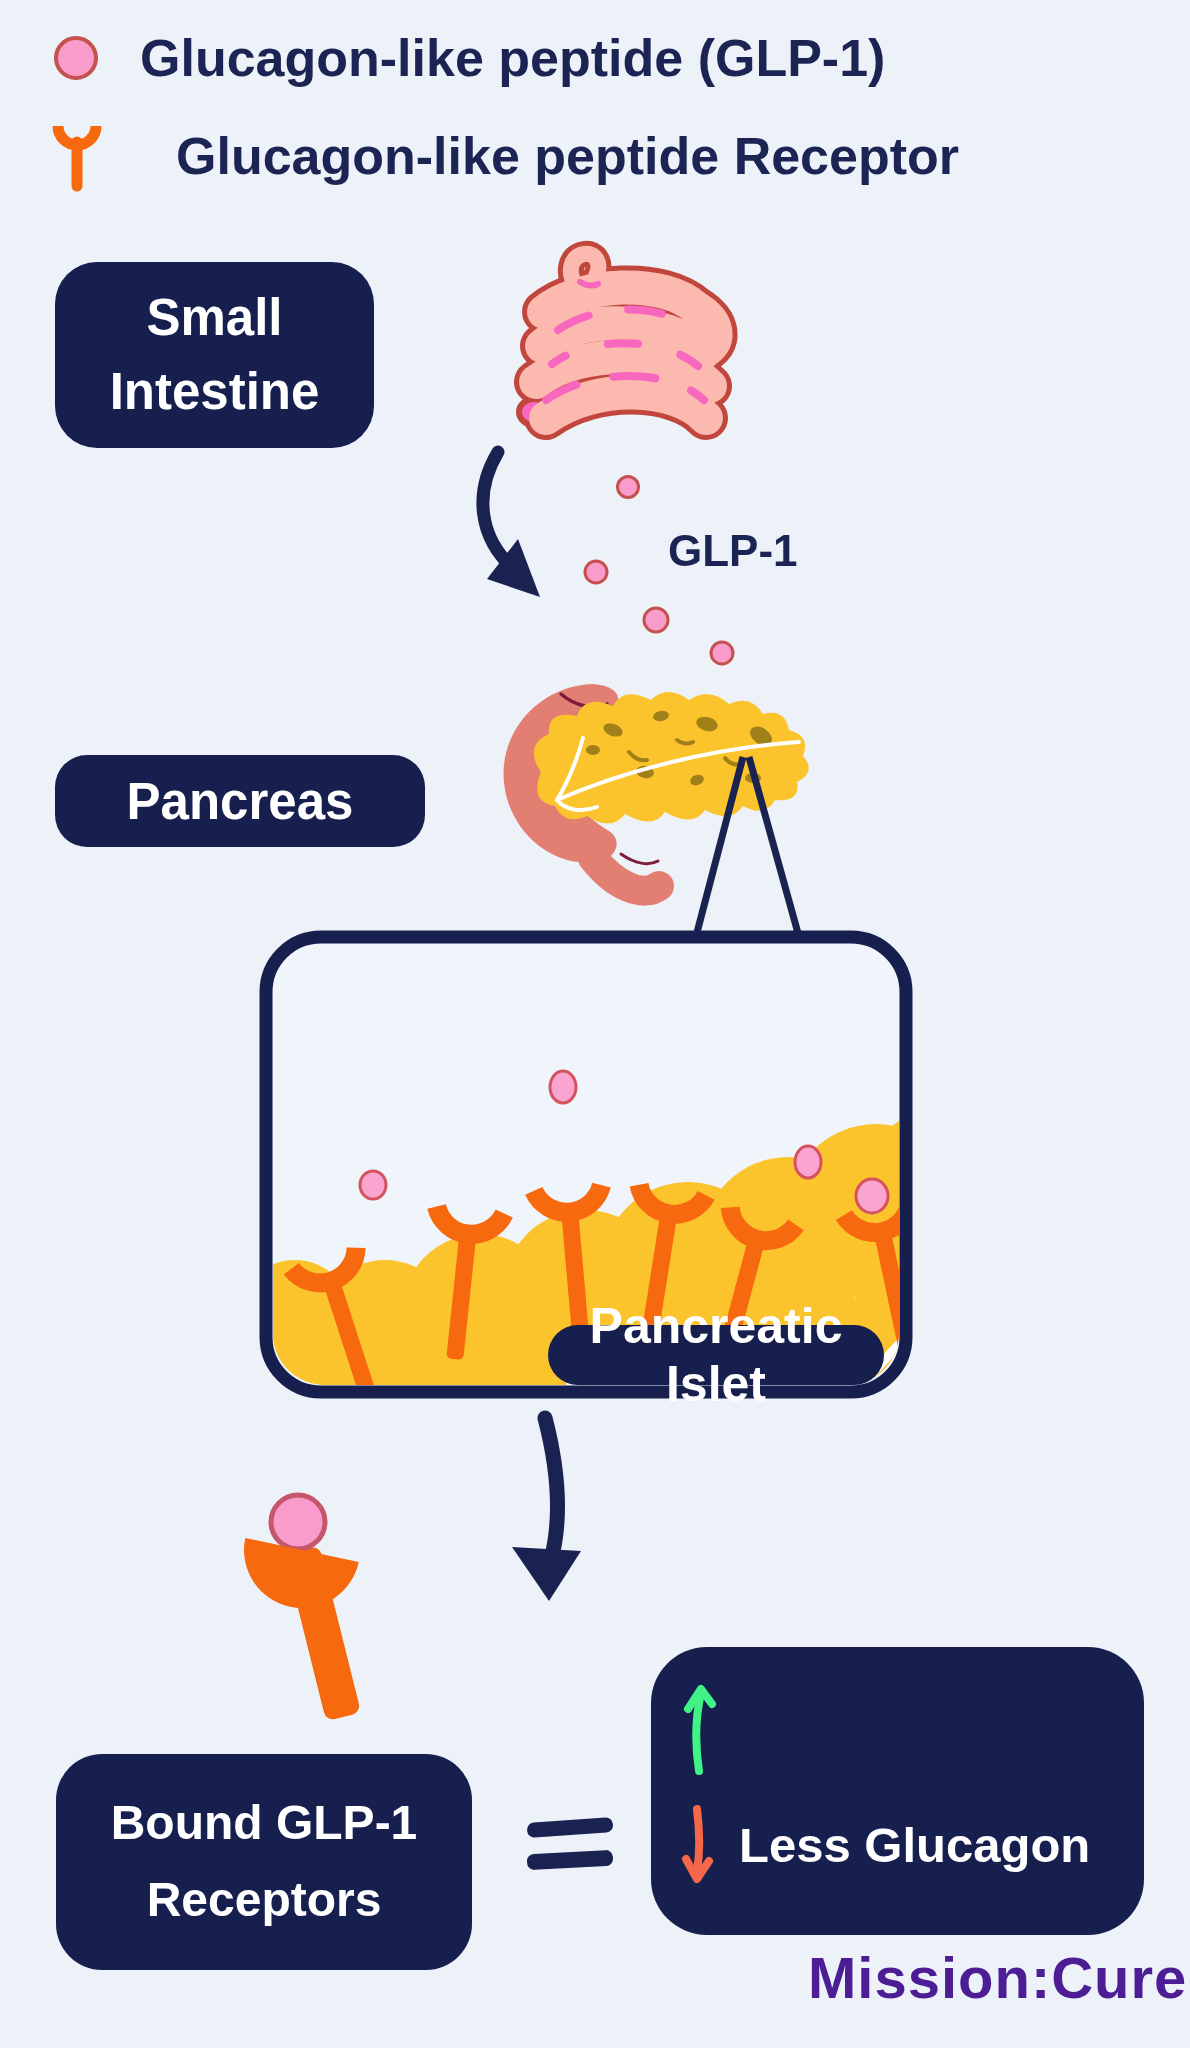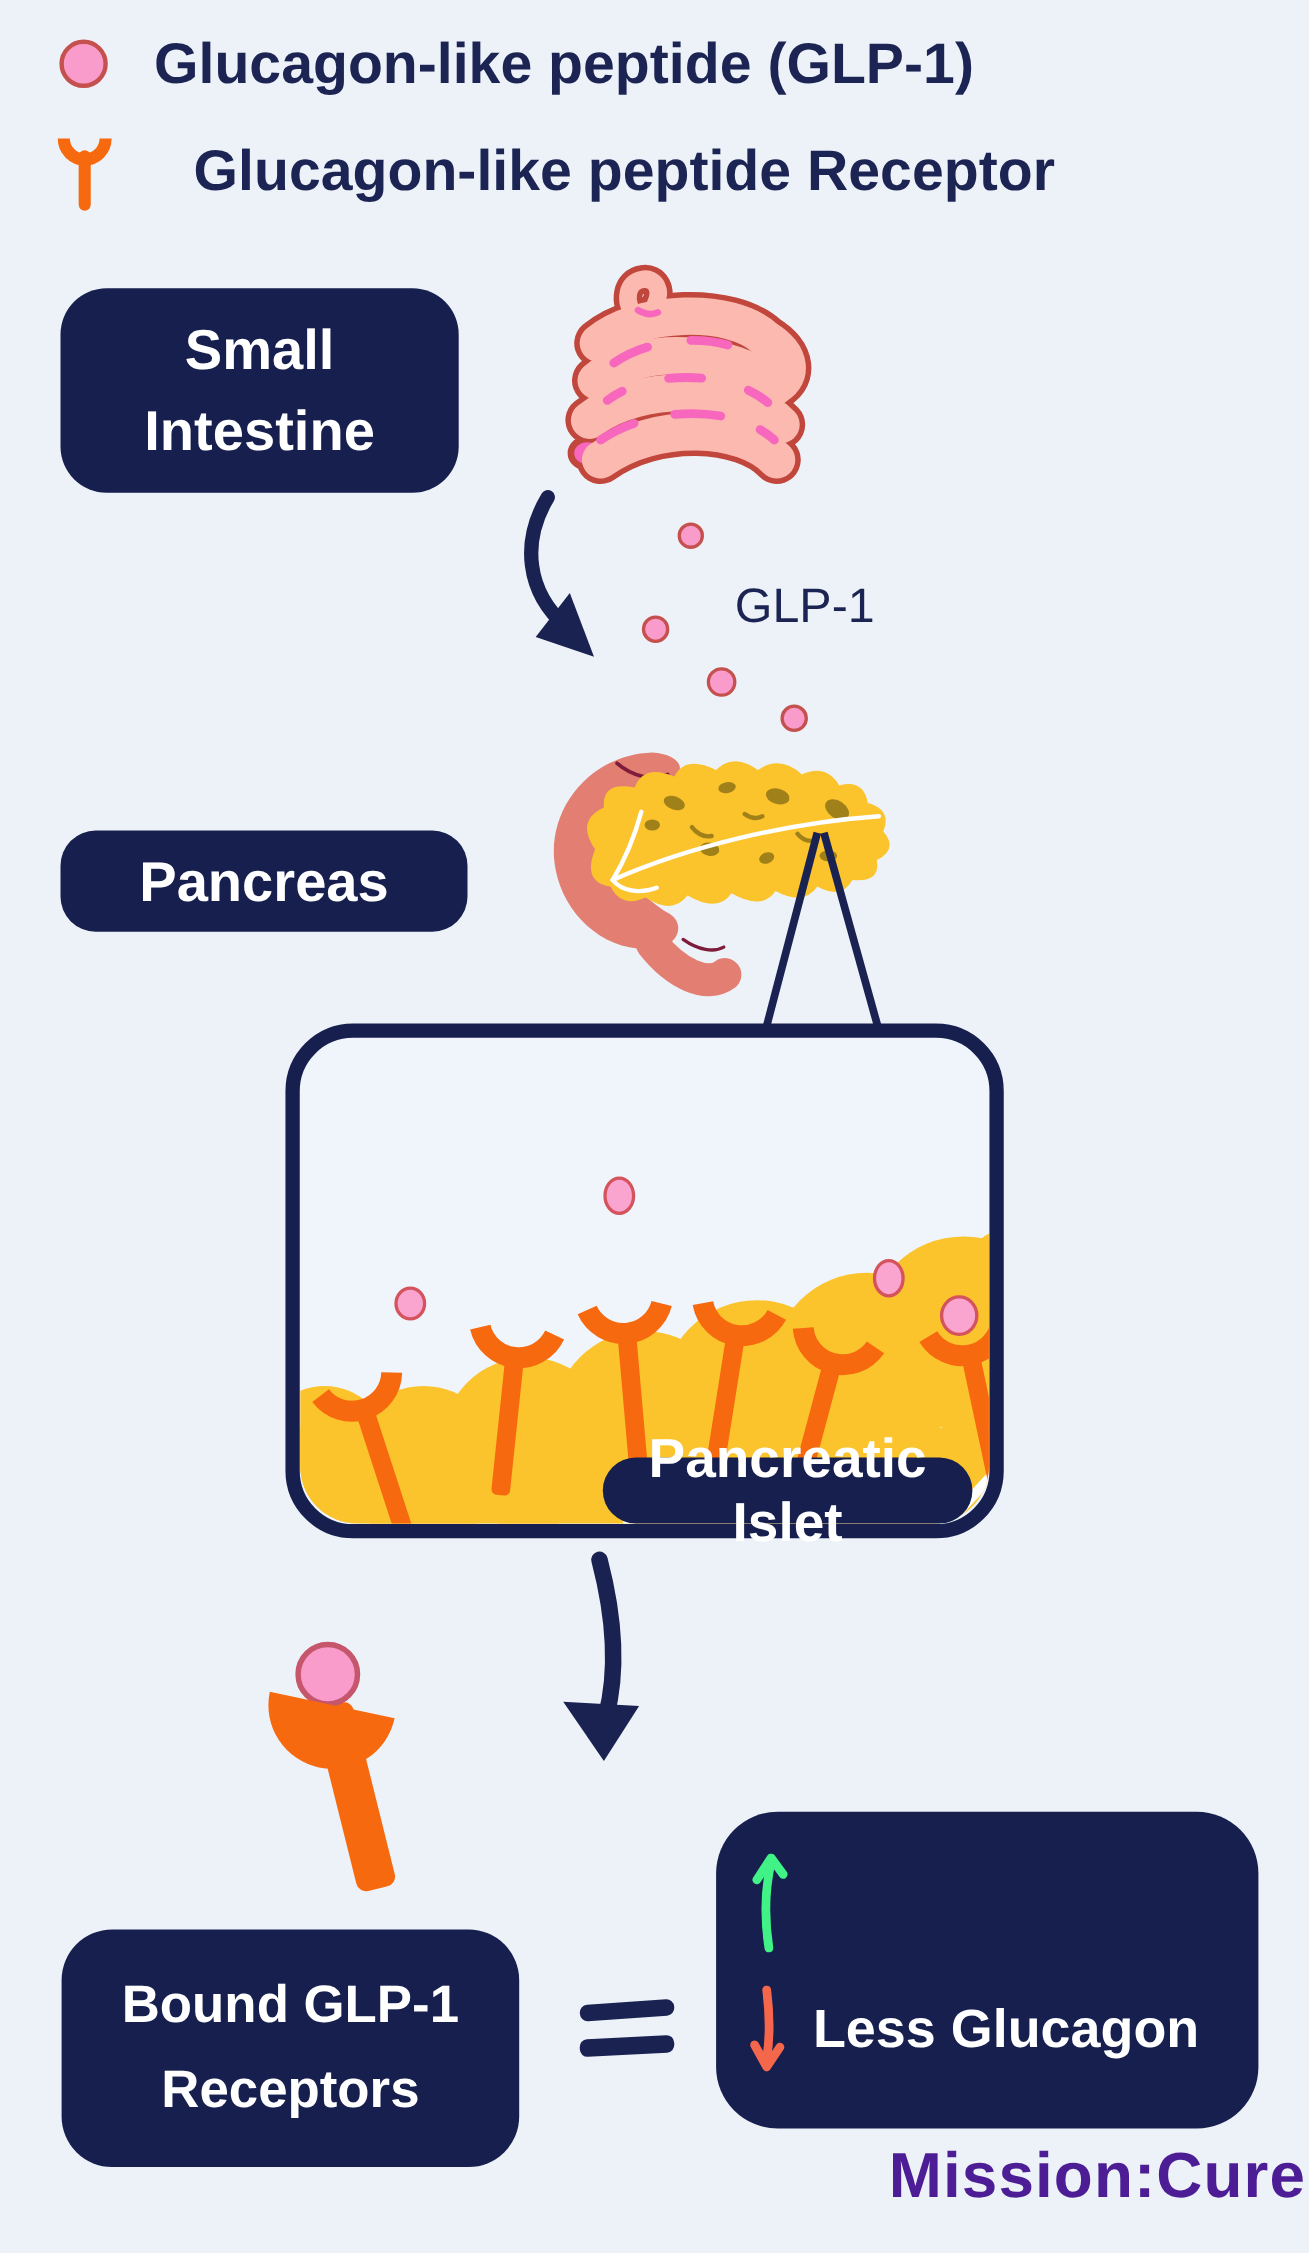--- a/index.html
+++ b/index.html
@@ -21,25 +21,25 @@
   }
   .legend-text{
     position:absolute;color:var(--navy-text);font-weight:bold;
     font-size:52px;white-space:nowrap;letter-spacing:0px;
   }
   #legend-dot{
     position:absolute;left:54px;top:36px;width:44px;height:44px;border-radius:50%;
     background:var(--pink);border:4px solid var(--pink-stroke);
   }
   #legend-receptor{position:absolute;left:52px;top:116px;}
-  #box-small-intestine{left:55px;top:262px;width:362px;height:186px;border-radius:42px;
+  #box-small-intestine{left:55px;top:262px;width:319px;height:186px;border-radius:42px;
     font-size:51px;line-height:1.45;padding:0 30px;}
   #box-pancreas{left:55px;top:755px;width:370px;height:92px;border-radius:32px;font-size:51px;}
   #glp1-label{position:absolute;left:668px;top:526px;color:var(--navy-text);
-    font-weight:normal;font-size:44px;}
+    font-weight:bold;font-size:44px;}
   #pill-islet{left:548px;top:1325px;width:336px;height:60px;border-radius:30px;font-size:50px;}
   #box-bound{left:56px;top:1754px;width:416px;height:216px;border-radius:46px;
     font-size:48px;line-height:1.6;padding:16px 38px;}
   #box-result{left:651px;top:1647px;width:493px;height:288px;border-radius:56px;
     display:block;}
   .result-row{position:absolute;left:30px;display:flex;align-items:center;gap:22px;}
   .result-row .lbl{color:#fff;font-weight:bold;font-size:49px;white-space:nowrap;}
   #result-row-1{top:38px;}
   #result-row-2{top:158px;}
   #brand{position:absolute;left:808px;top:1944px;color:#4c1d95;font-weight:600;

